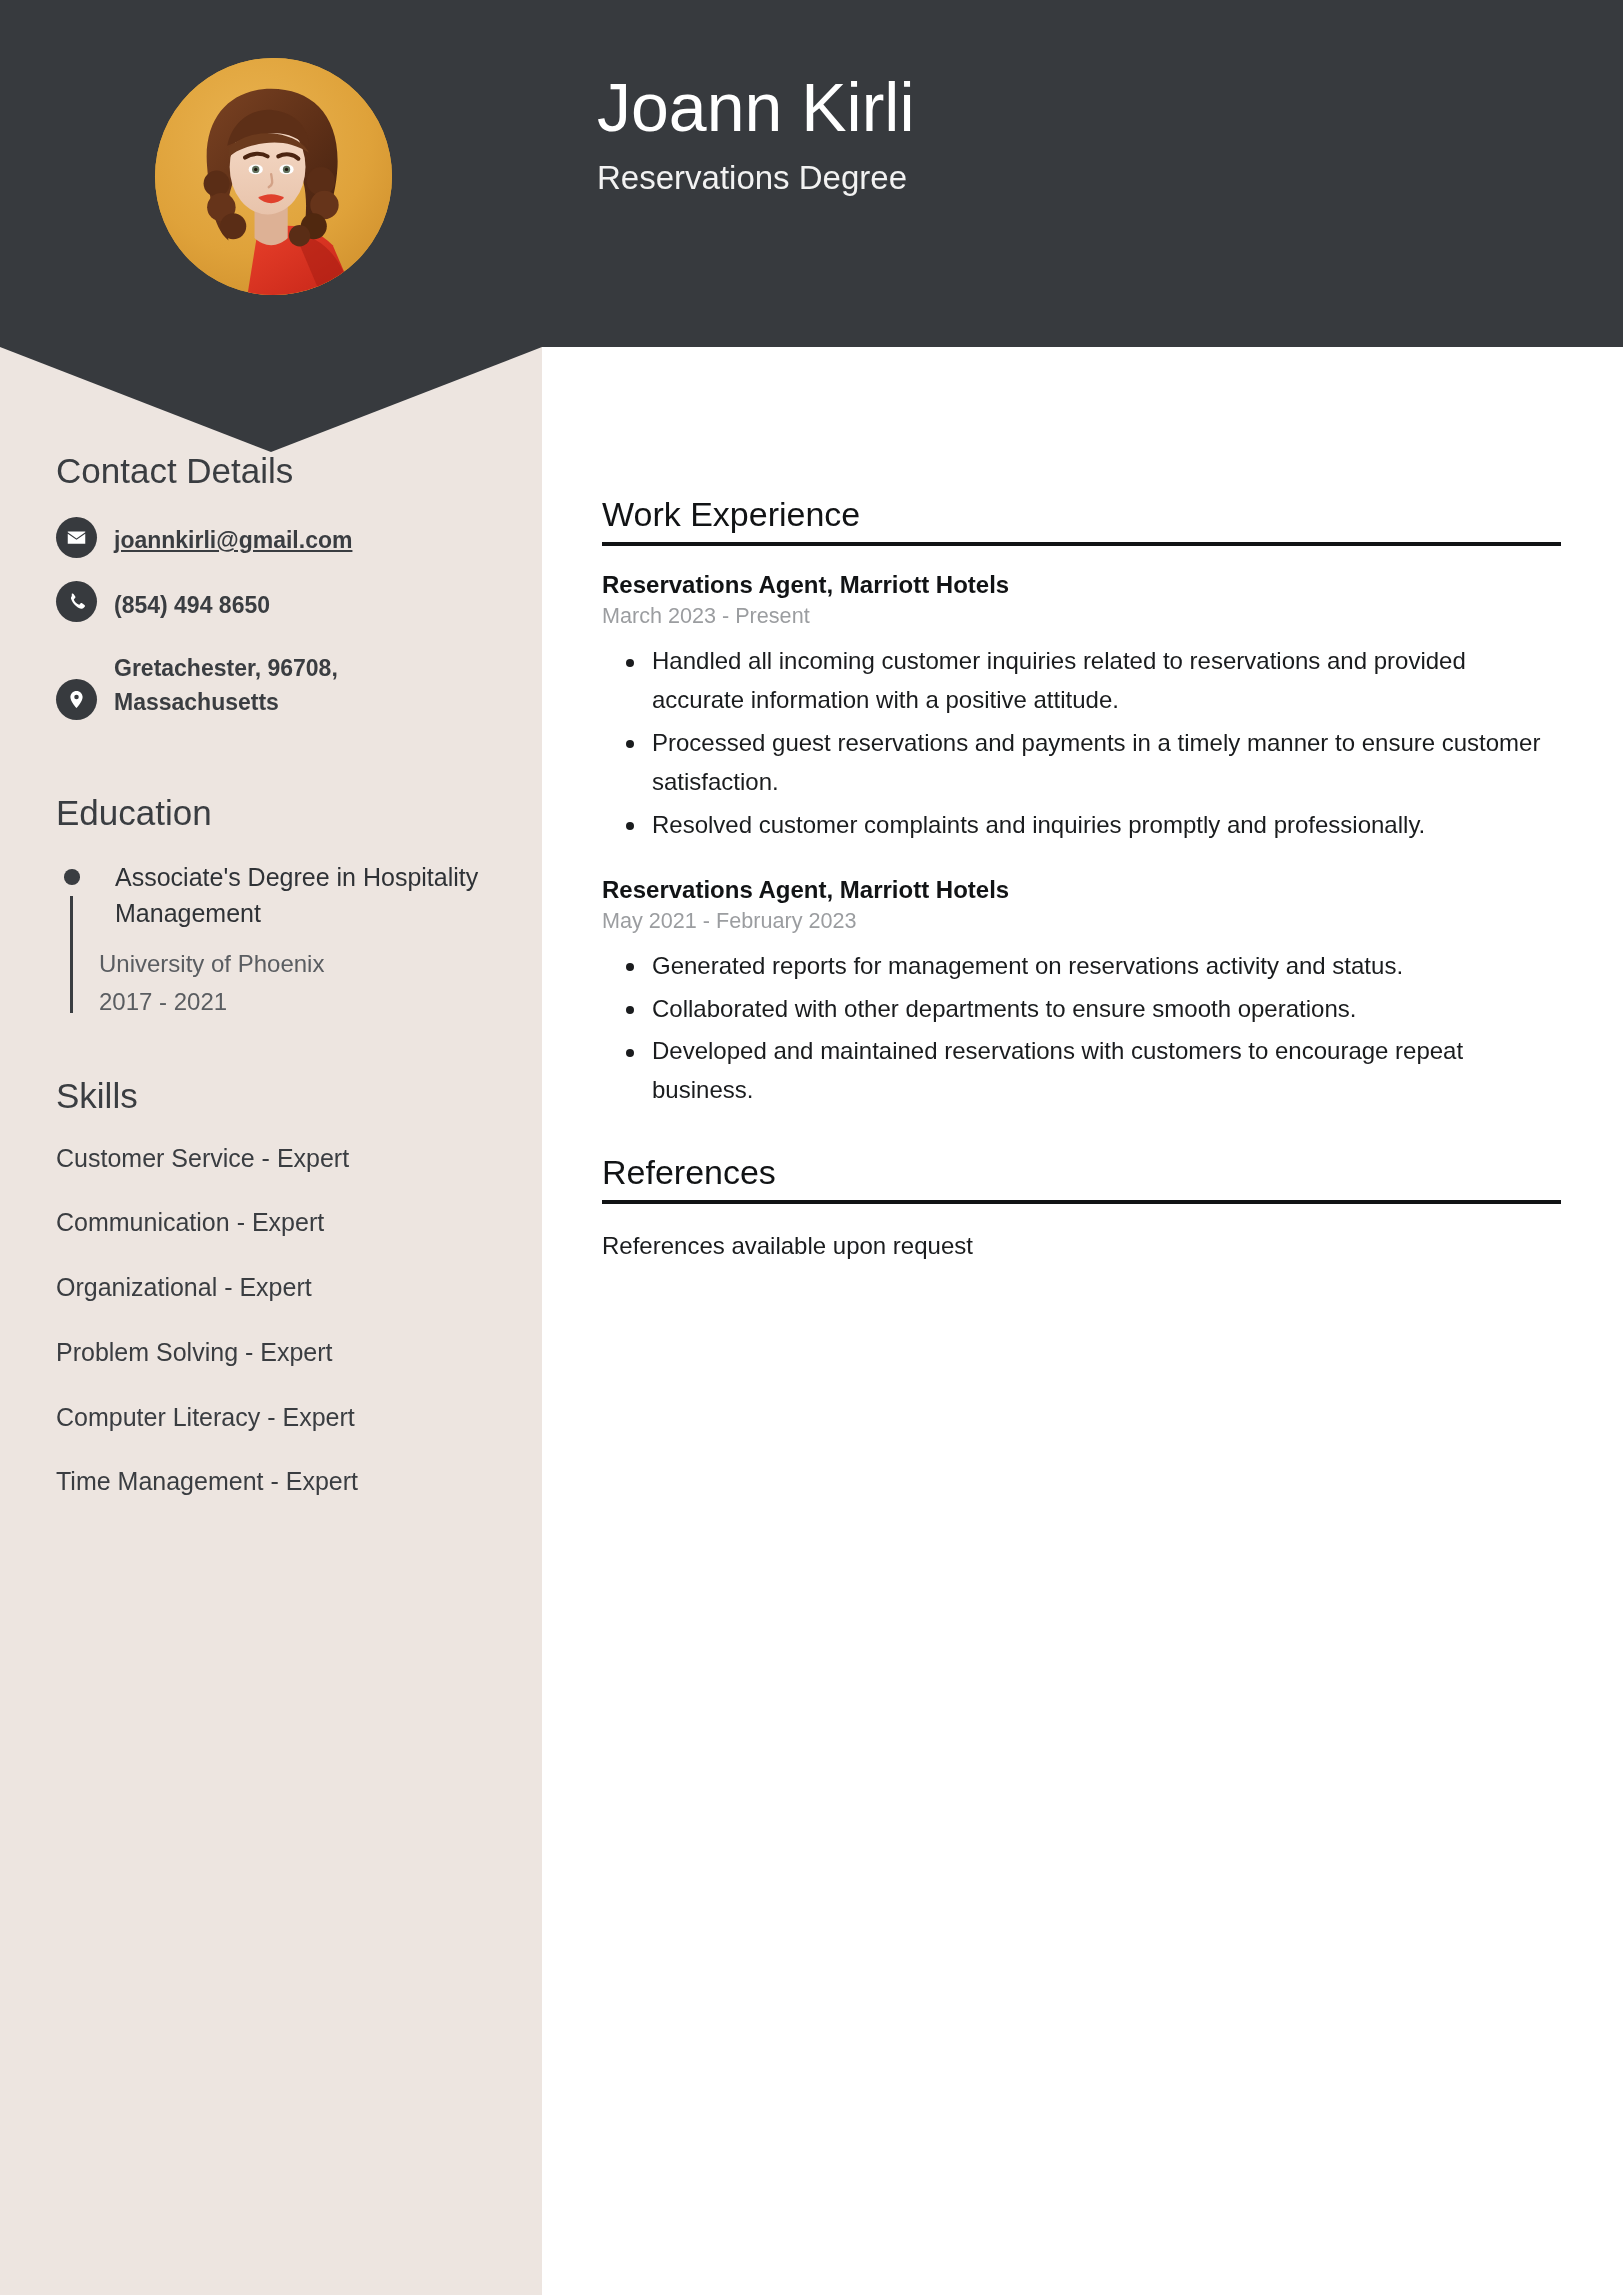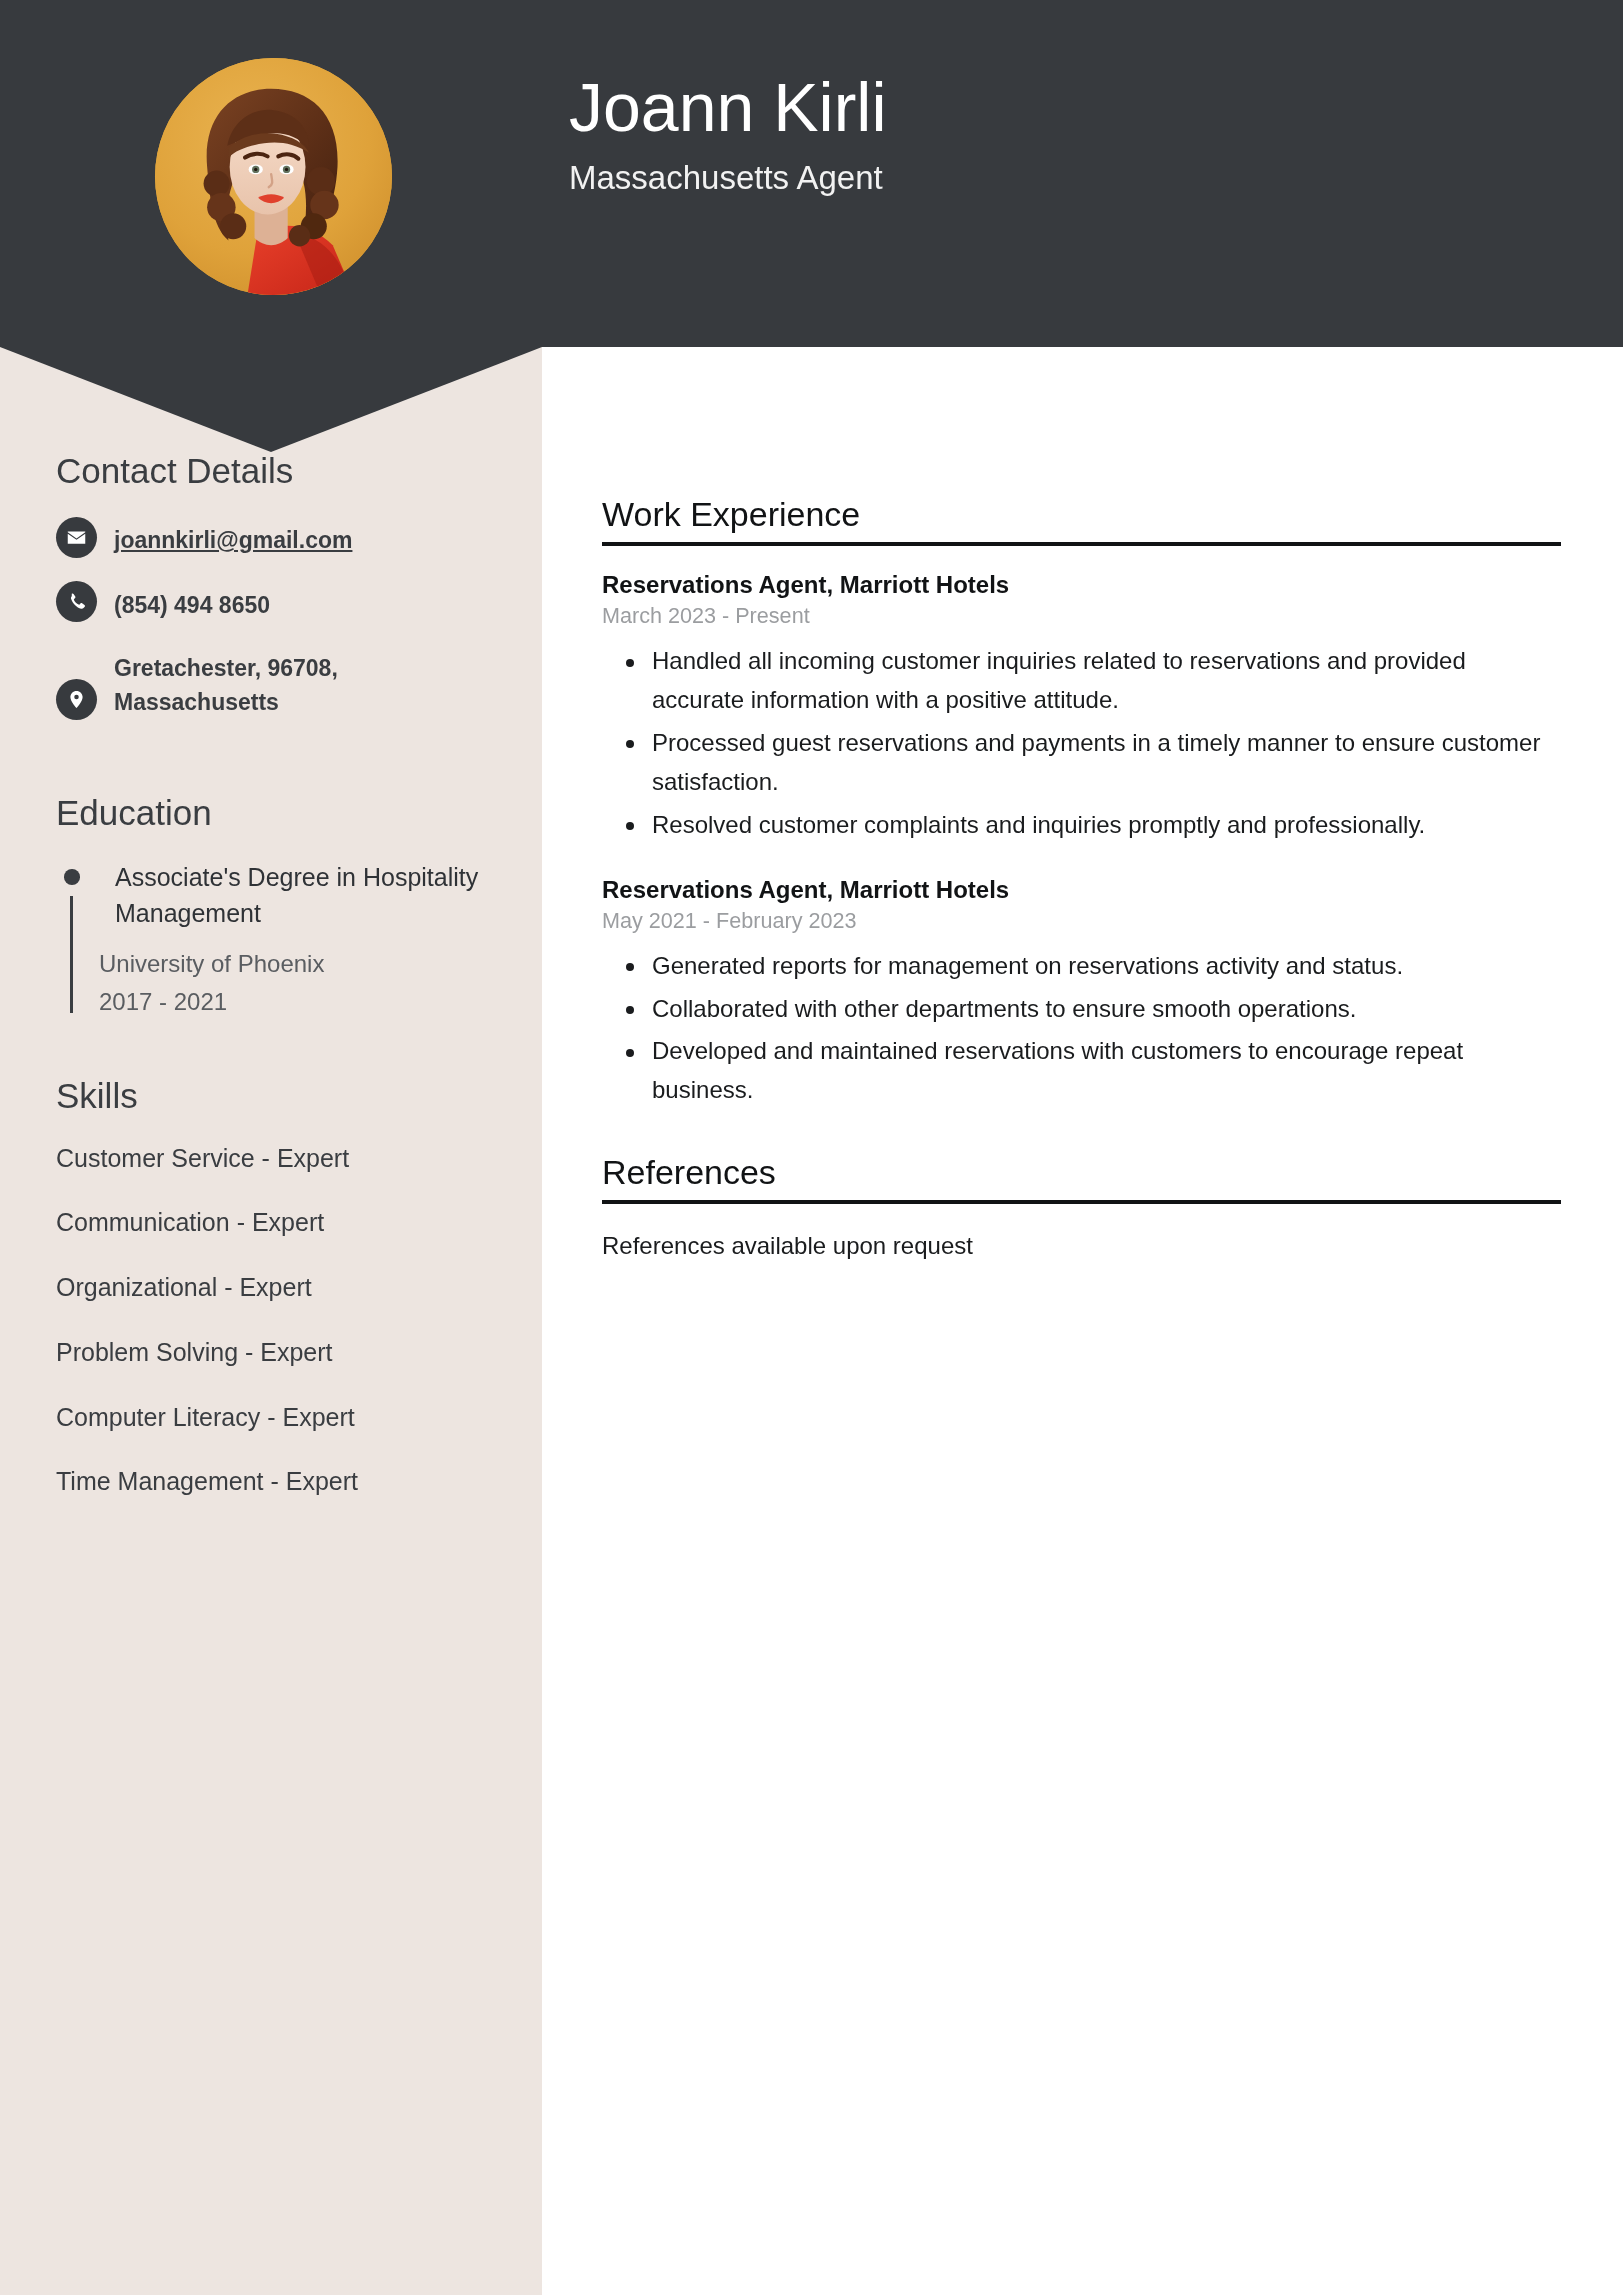--- a/index.html
+++ b/index.html
@@ -61,21 +61,21 @@
     width: 237px;
     height: 237px;
     border-radius: 50%;
     overflow: hidden;
     background: #e0a63a;
   }
   .avatar svg { display: block; width: 100%; height: 100%; }
 
   .header-text {
     position: absolute;
-    left: 569px;
+    left: 597px;
     top: 72px;
     width: 917px;
   }
   .person-name {
     font-size: 68px;
     font-weight: 400;
     color: #ffffff;
     letter-spacing: 0px;
     line-height: 1.05;
     margin: 0;
@@ -324,21 +324,21 @@
       <circle cx="111" cy="94" r="1.4" fill="#20170f"></circle>
 
       <path d="M98 98 C 99 104, 100 107, 96 109" stroke="#d3a287" stroke-width="2" fill="none" stroke-linecap="round"></path>
 
       <path d="M87 118 C 93 114, 103 114, 109 118 C 103 124, 93 124, 87 118 Z" fill="#e0402c"></path>
     </svg>
   </div>
 
   <div class="header-text">
     <h1 class="person-name">Joann Kirli</h1>
-    <div class="person-title">Massachusetts Agent</div>
+    <div class="person-title">Reservations Degree</div>
   </div>
 
   <div class="sidebar">
 
     <div class="side-section">
       <h2 class="side-heading">Contact Details</h2>
 
       <ul class="contact-list">
 
         <li class="contact-row">

